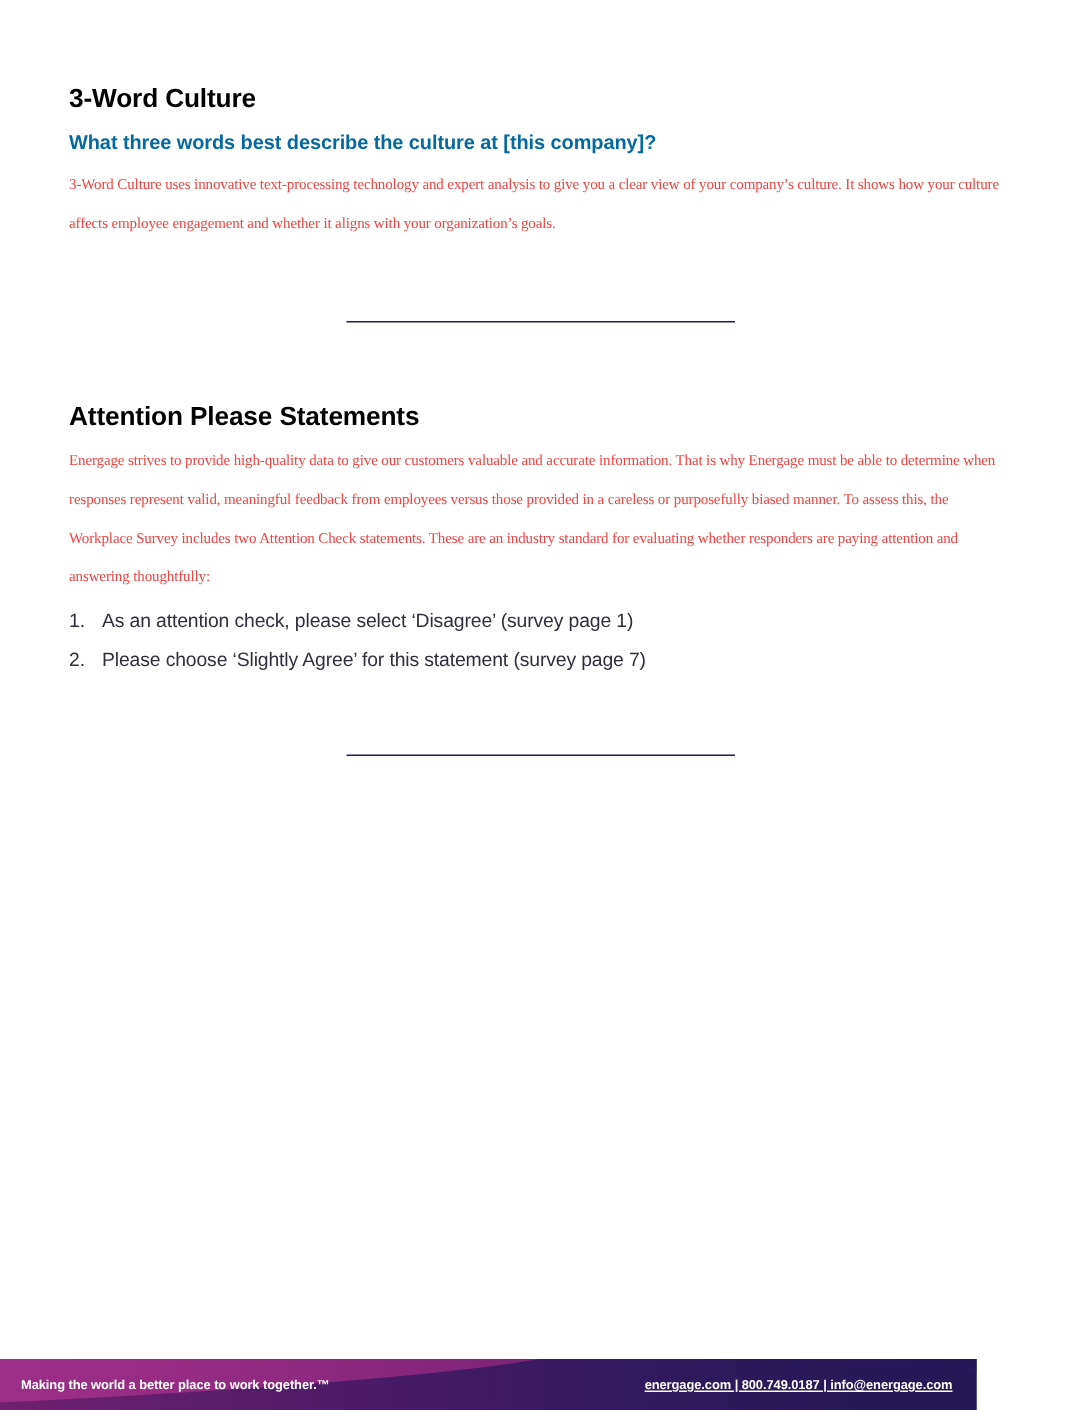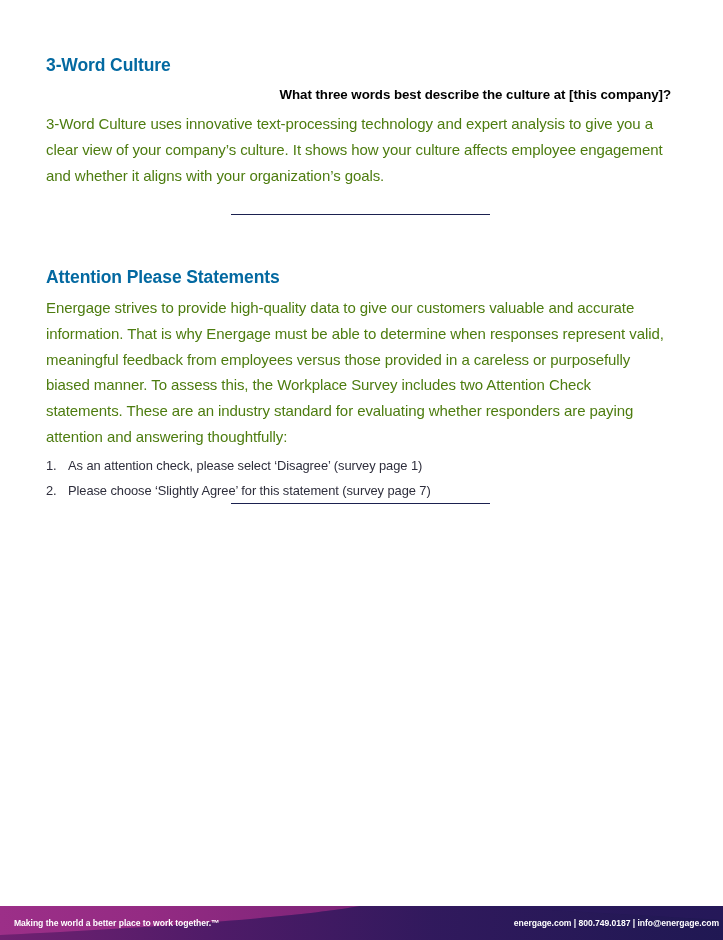--- a/index.html
+++ b/index.html
@@ -26,44 +26,44 @@
     position: absolute;
     left: 46px;
     top: 0;
     width: 625px;
   }
 
   
   .section { position: relative; }
 
   .section-title {
-    color: #0369a1;
+    color: #000000;
     font-size: 17.5px;
     font-weight: bold;
     letter-spacing: -0.1px;
     margin: 0;
     line-height: 20px;
   }
 
   .section-subtitle {
-    color: #000000;
+    color: #0369a1;
     font-size: 13.3px;
     font-weight: bold;
     margin: 0;
     line-height: 18px;
     letter-spacing: -0.05px;
-    text-align: right;
   }
 
   .body-text {
-    color: #4d7c0f;
-    font-size: 15px;
+    color: #ef4444;
+    font-size: 10px;
     line-height: 25.8px;
     margin: 0;
     letter-spacing: -0.08px;
+    font-family: Liberation Serif, serif;
   }
 
   
   .num-list {
     margin: 0;
     padding: 0;
     list-style: none;
   }
   .num-item {
     position: relative;
@@ -94,21 +94,21 @@
     width: 259px;
     height: 0;
     border-top: 1.6px solid #1b2150;
   }
 
   
   .footer {
     position: absolute;
     left: 0;
     bottom: 0;
-    width: 723px;
+    width: 651px;
     height: 34px;
     overflow: hidden;
     background: linear-gradient(100deg,
         #8e2a7e 0%,
         #8e2a7e 16%,
         #7c2478 34%,
         #5d1d6e 52%,
         #3b1a60 72%,
         #241a57 88%,
         #201853 100%);
@@ -126,21 +126,21 @@
     top: 50%;
     transform: translateY(-50%);
     color: #ffffff;
     font-size: 8.6px;
     font-weight: bold;
     letter-spacing: -0.05px;
     white-space: nowrap;
     z-index: 2;
   }
   .footer-left  { left: 14px; }
-  .footer-right { right: 4px; }
+  .footer-right { right: 16px; text-decoration: underline; }
 </style>
 </head>
 <body>
 
 <div class="page">
 
   <div class="content">
 
     <div class="section" style="position:absolute; left:0; top:55px; width:625px;">
       <h2 class="section-title">3-Word Culture</h2>

